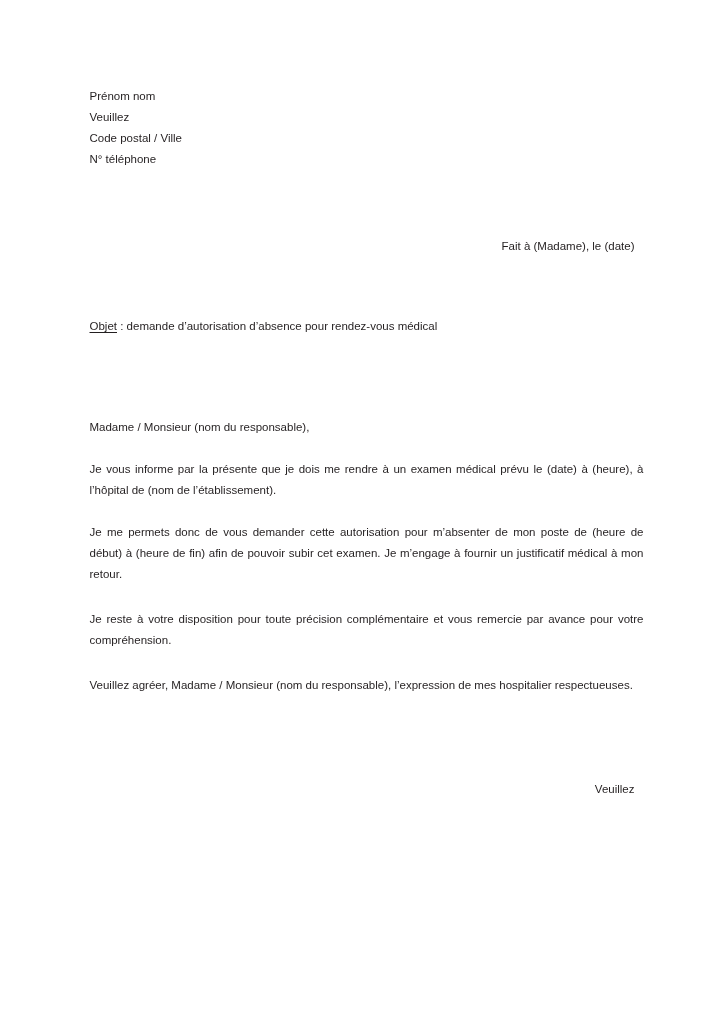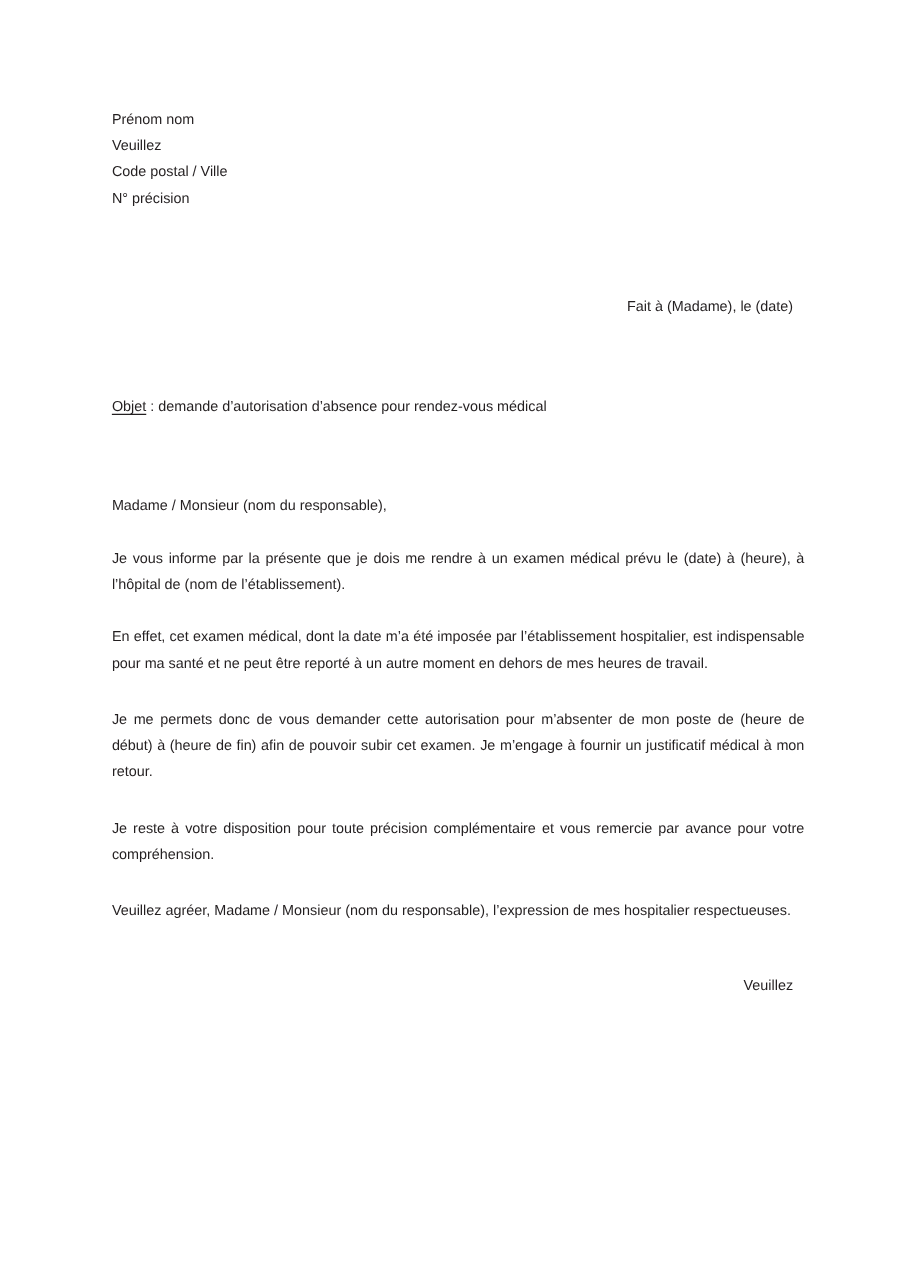--- a/index.html
+++ b/index.html
@@ -68,21 +68,21 @@
   }
   .subject .obj-label {
     text-decoration: underline;
     text-underline-offset: 2px;
   }
 
   
   .body {
     position: absolute;
     left: 85px;
-    top: 395px;
+    top: 417px;
     width: 554px;
   }
   .salutation {
     text-align: left;
     margin: 0 0 21px 0;
   }
   .para {
     text-align: justify;
     text-justify: inter-word;
     margin: 0 0 21px 0;
@@ -105,34 +105,33 @@
 </style>
 </head>
 <body>
 
 <div class="page">
 
   <div class="sender">
     <span class="line">Prénom nom</span>
     <span class="line">Veuillez</span>
     <span class="line">Code postal / Ville</span>
-    <span class="line">N° précision</span>
+    <span class="line">N° téléphone</span>
   </div>
 
 
   <div class="placedate">Fait à (Madame), le (date)</div>
 
   <div class="subject">
     <span class="obj-label">Objet</span><span> : demande d’autorisation d’absence pour rendez-vous médical</span>
   </div>
 
   <div class="body">
     <p class="salutation">Madame / Monsieur (nom du responsable),</p>
     <p class="para para-gap-1">Je vous informe par la présente que je dois me rendre à un examen médical prévu le (date) à (heure), à l’hôpital de (nom de l’établissement).</p>
-    <p class="para para-gap-2">En effet, cet examen médical, dont la date m’a été imposée par l’établissement hospitalier, est indispensable pour ma santé et ne peut être reporté à un autre moment en dehors de mes heures de travail.</p>
     <p class="para para-gap-2">Je me permets donc de vous demander cette autorisation pour m’absenter de mon poste de (heure de début) à (heure de fin) afin de pouvoir subir cet examen. Je m’engage à fournir un justificatif médical à mon retour.</p>
     <p class="para para-gap-2">Je reste à votre disposition pour toute précision complémentaire et vous remercie par avance pour votre compréhension.</p>
     <p class="para">Veuillez agréer, Madame / Monsieur (nom du responsable), l’expression de mes hospitalier respectueuses.</p>
   </div>
 
   <div class="signature">Veuillez</div>
 
 </div>
 
 </body></html>

